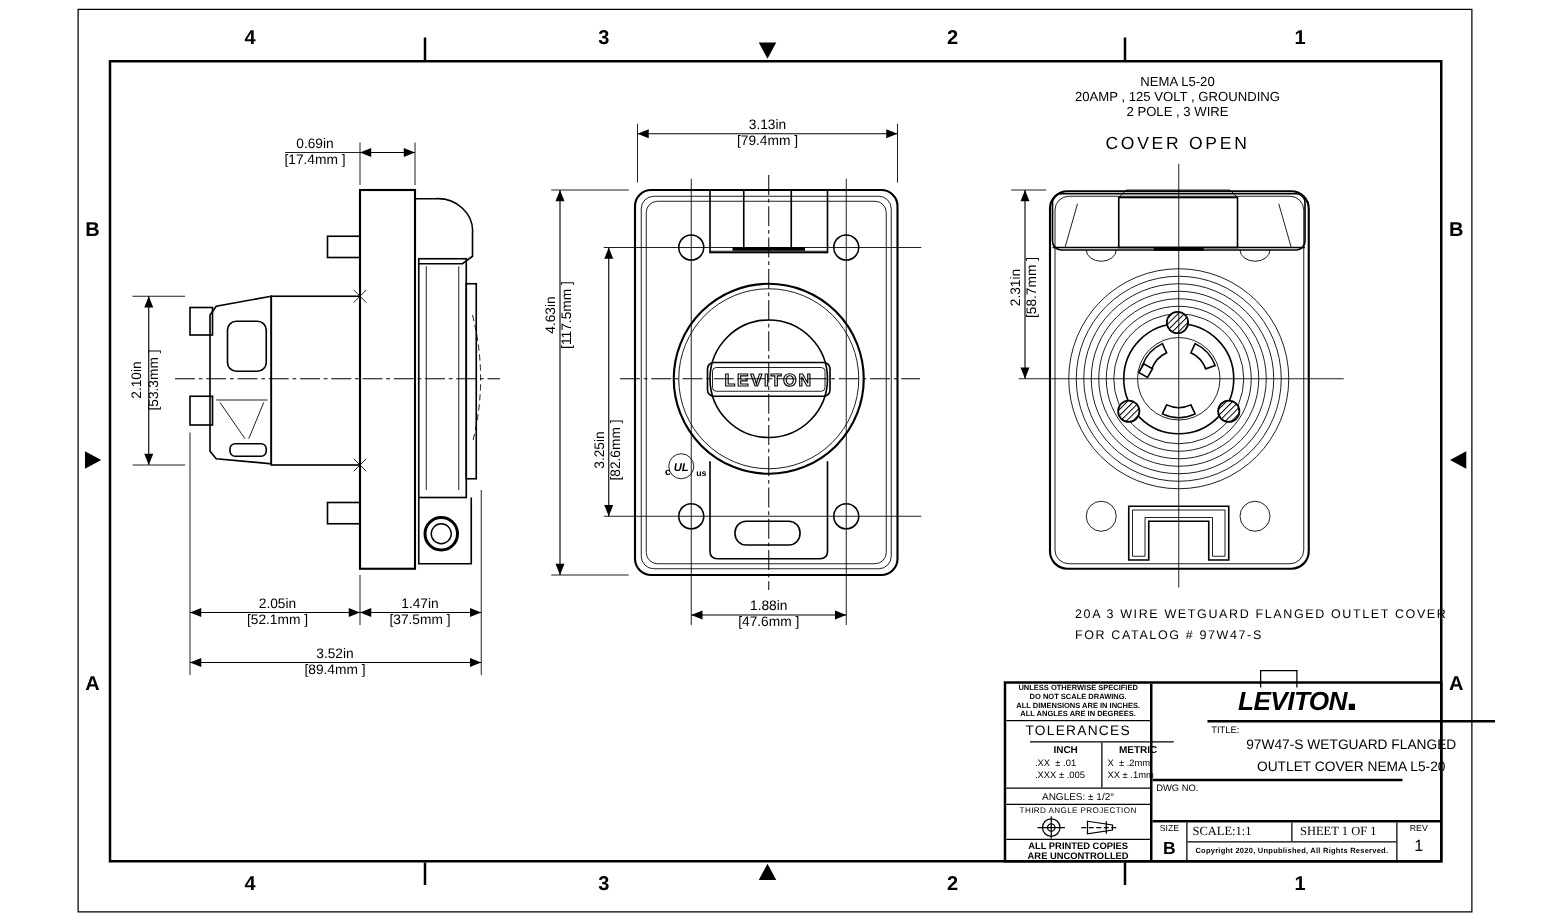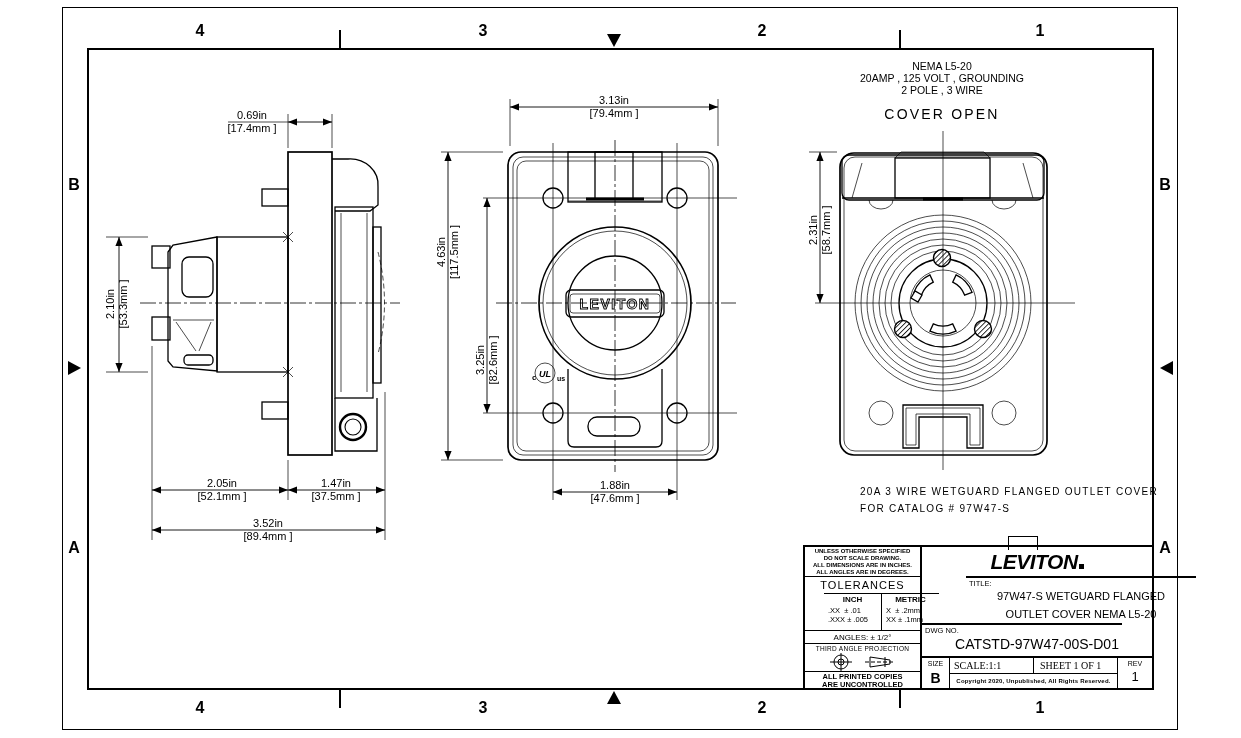--- a/index.html
+++ b/index.html
@@ -354,21 +354,20 @@
       </div>
       <div class="abs title-row">
         <div class="cell-label">TITLE:</div>
         <div class="title-lines">
           <div>97W47-S WETGUARD FLANGED</div>
           <div>OUTLET COVER NEMA L5-20</div>
         </div>
       </div>
       <div class="abs dwg-row">
         <div class="cell-label">DWG NO.</div>
-        <div class="dwg-no">CATSTD-97W47-00S-D01</div>
       </div>
       <div class="abs bot-row">
         <div class="size-cell">
           <div class="size-lbl">SIZE</div>
           <div class="size-val">B</div>
         </div>
         <div class="mid-col">
           <div class="mid-top">
             <div class="scale-cell">SCALE:1:1</div>
             <div class="sheet-cell">SHEET 1 OF 1</div>

